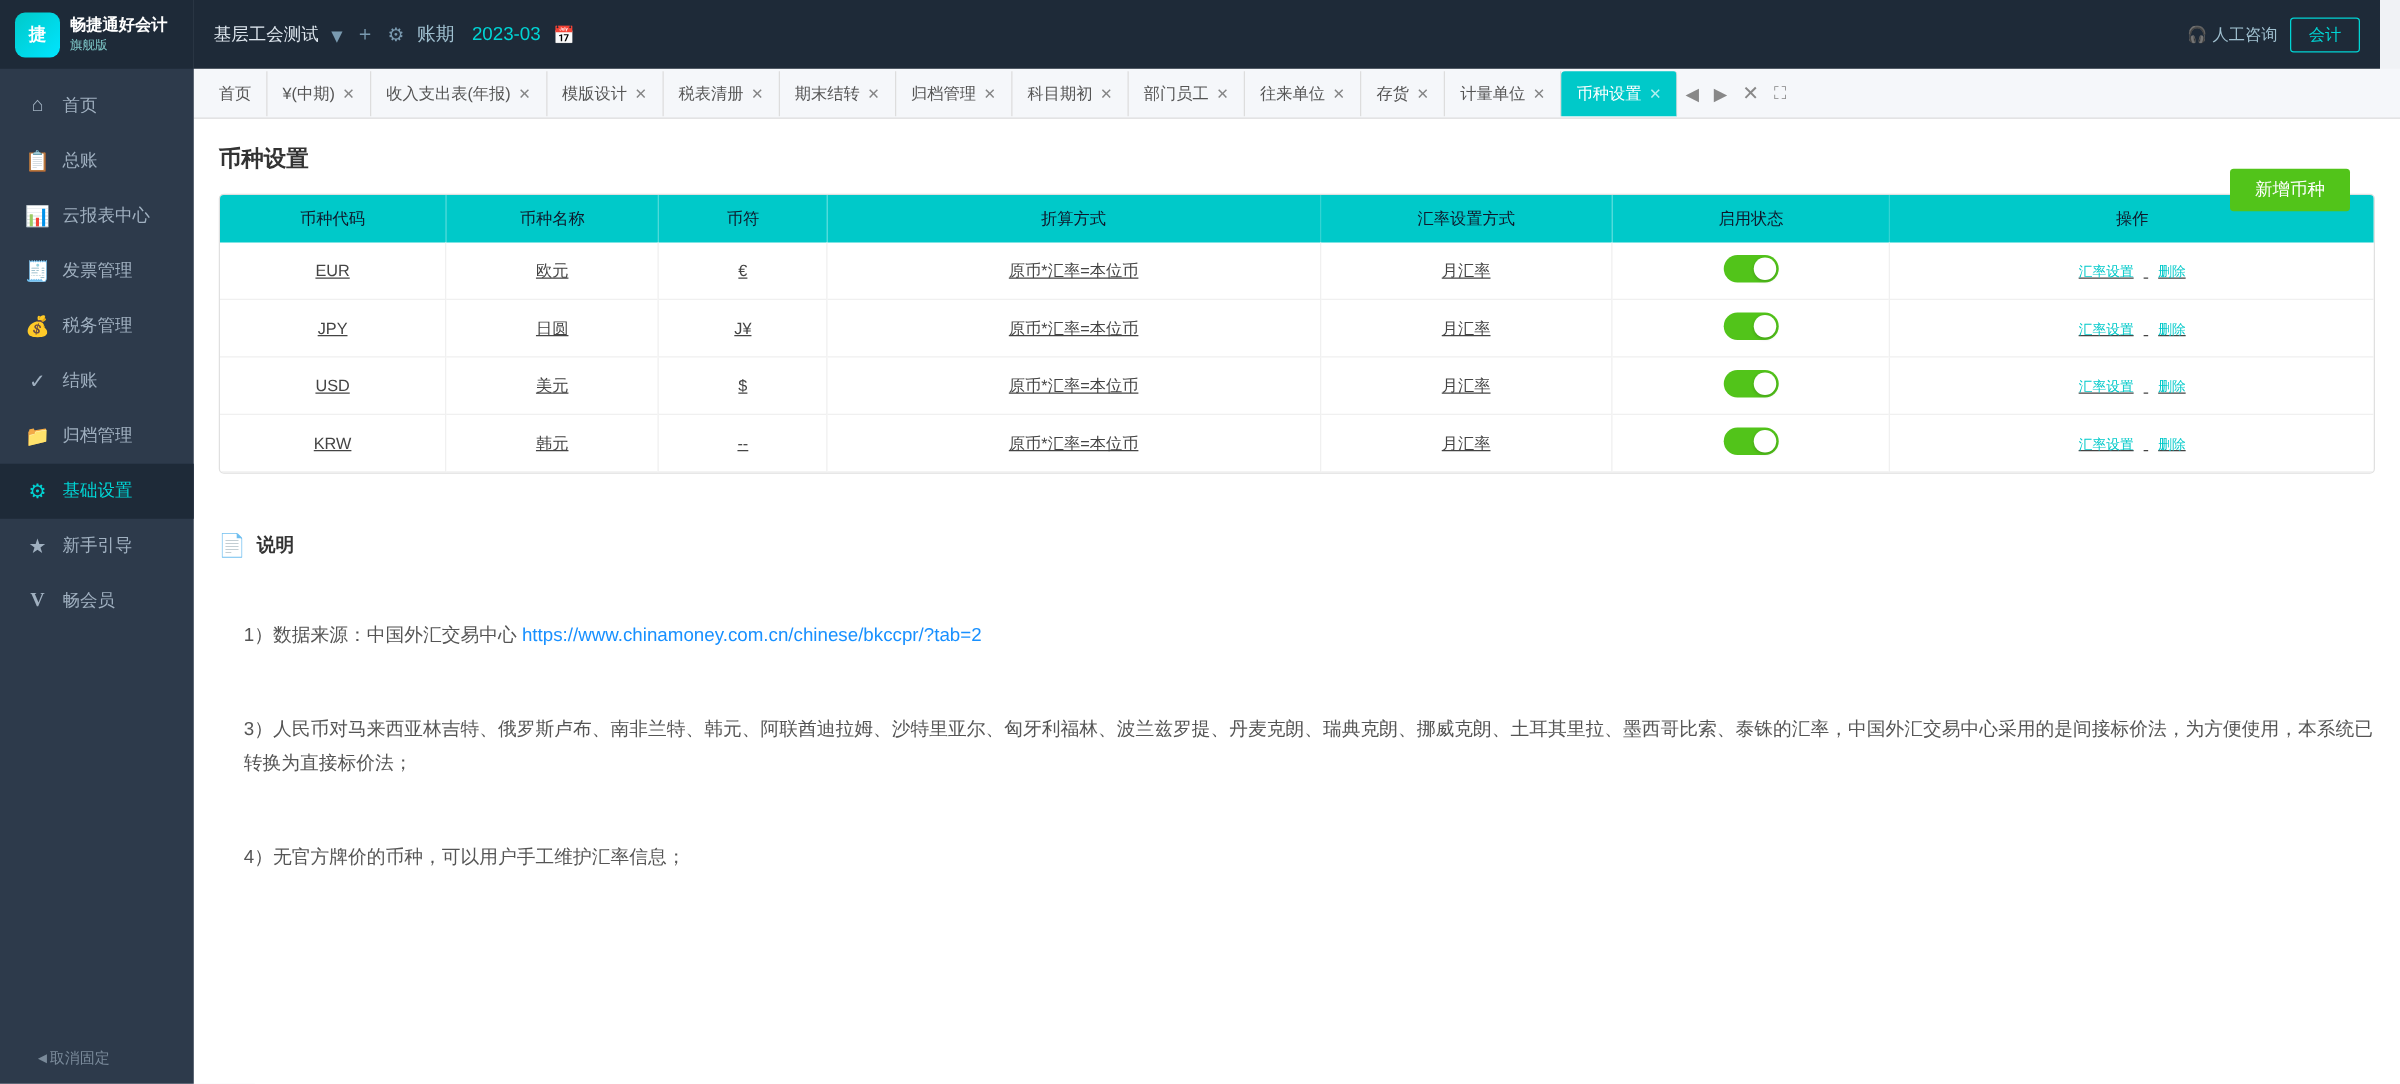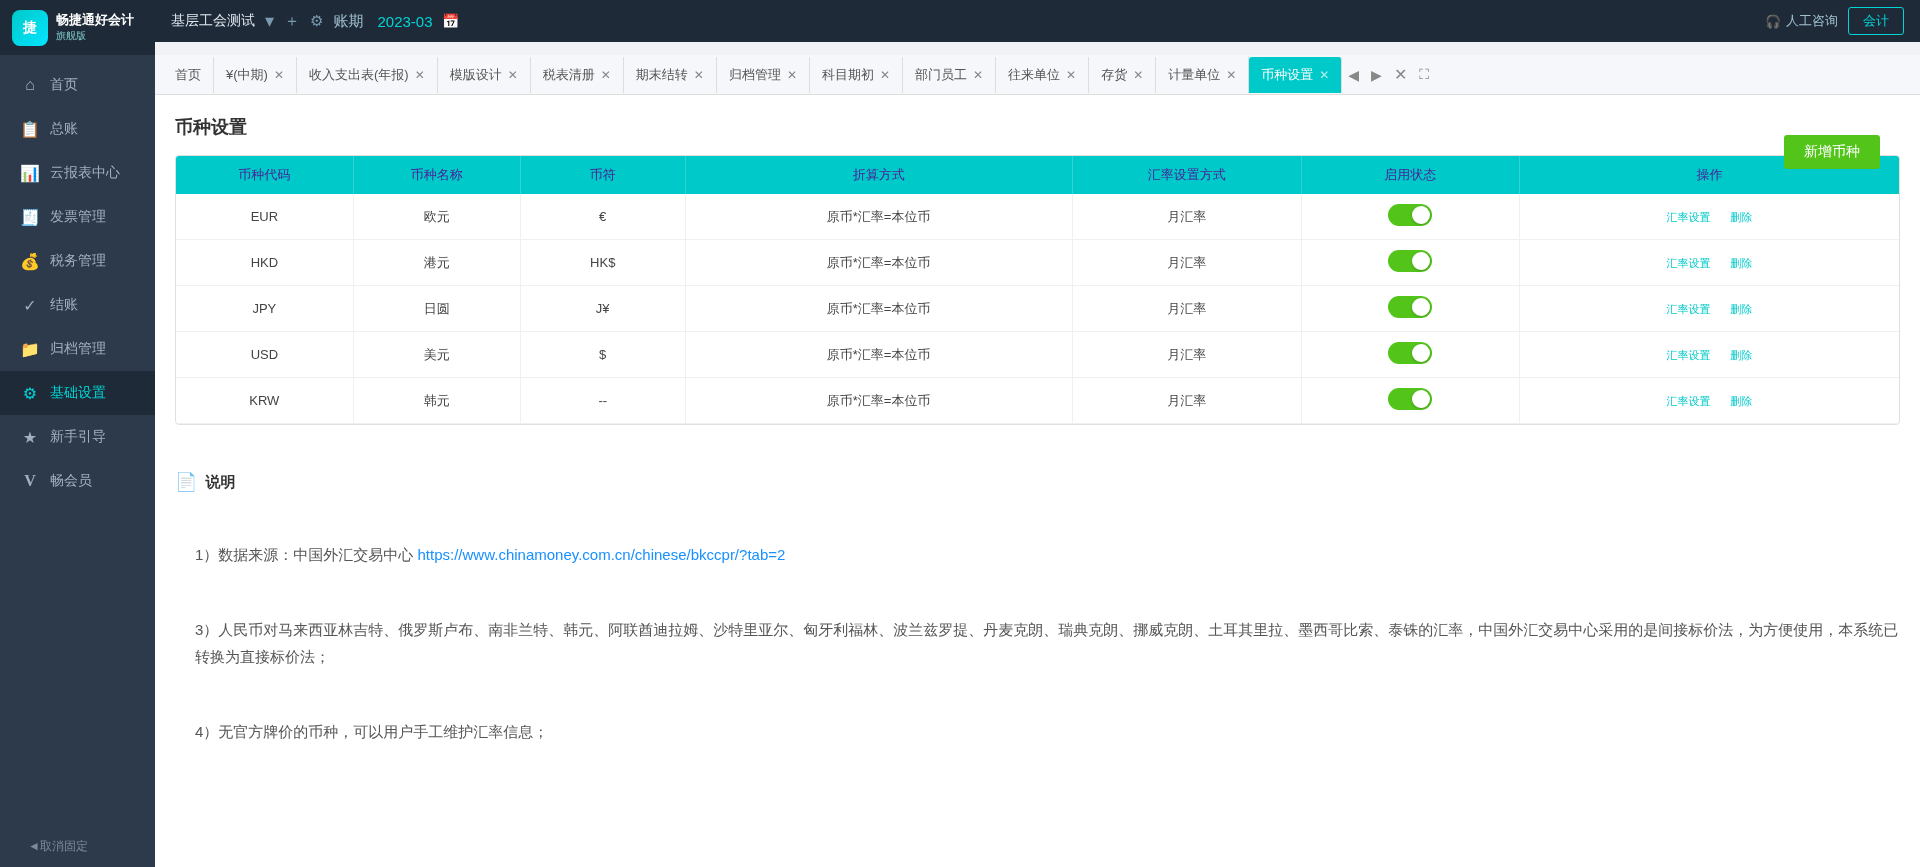--- a/index.html
+++ b/index.html
@@ -12,21 +12,21 @@
     .logo-text { color: white; font-size: 13px; font-weight: bold; line-height: 1.3; }
     .logo-sub { color: #7ec8c8; font-size: 10px; }
     .sidebar-nav { flex: 1; padding-top: 8px; }
     .nav-item { display: flex; align-items: center; padding: 12px 20px; cursor: pointer; color: #a0b0c0; transition: background 0.2s; }
     .nav-item.active { background: #1e2a38; color: #00d4d4; }
     .nav-item .nav-icon { width: 20px; height: 20px; margin-right: 10px; display: flex; align-items: center; justify-content: center; font-size: 16px; }
     .nav-item .nav-label { font-size: 14px; }
     .sidebar-footer { padding: 12px 28px; cursor: pointer; color: #7a8a9a; font-size: 12px; display: flex; align-items: center; gap: 6px; }
 
     
-    .header { position: fixed; left: 155px; top: 0; right: 0; height: 42px; background: #1e2a38; display: flex; align-items: center; justify-content: space-between; padding: 0 16px; z-index: 99; }
+    .header { position: fixed; left: 155px; top: 0; right: 16px; height: 55px; background: #1e2a38; display: flex; align-items: center; justify-content: space-between; padding: 0 16px; z-index: 99; }
     .header-left { display: flex; align-items: center; gap: 10px; }
     .company-name { color: #e0e8f0; font-size: 14px; }
     .header-icons { display: flex; align-items: center; gap: 8px; color: #7a9ab0; font-size: 18px; cursor: pointer; }
     .period-label { color: #a0c0d0; font-size: 15px; }
     .header-right { display: flex; align-items: center; gap: 10px; }
     .support-btn { display: flex; align-items: center; gap: 4px; color: #a0c0d0; font-size: 13px; cursor: pointer; }
     .account-btn { background: transparent; border: 1px solid #00d4d4; color: #00d4d4; padding: 4px 14px; border-radius: 3px; cursor: pointer; font-size: 13px; }
 
     
     .tabbar { position: fixed; left: 155px; top: 55px; right: 0; height: 40px; background: #f5f7fa; border-bottom: 1px solid #ddd; display: flex; align-items: center; padding: 0 8px; overflow: hidden; z-index: 98; }
@@ -41,24 +41,24 @@
     .main { position: fixed; left: 155px; top: 95px; right: 0; bottom: 0; background: white; overflow-y: auto; padding: 20px; }
 
     
     .page-title { font-size: 18px; font-weight: bold; color: #333; margin-bottom: 16px; }
     .new-btn { position: absolute; right: 20px; top: 20px; background: #52c41a; color: white; border: none; padding: 8px 20px; border-radius: 3px; cursor: pointer; font-size: 14px; }
 
     
     .table-container { border: 1px solid #e0e0e0; border-radius: 4px; overflow: hidden; margin-bottom: 30px; }
     .data-table { width: 100%; border-collapse: collapse; }
     .data-table thead tr { background: #00c9c9; }
-    .data-table thead th { color: #4c1d95; padding: 10px 1px; text-align: center; font-size: 13px; font-weight: 500; border-right: 1px solid rgba(255,255,255,0.2); }
+    .data-table thead th { color: #0f172a; padding: 10px 1px; text-align: center; font-size: 13px; font-weight: 500; border-right: 1px solid rgba(255,255,255,0.2); }
     .data-table thead th:last-child { border-right: none; }
     .data-table tbody tr { border-bottom: 1px solid #f0f0f0; }
-    .data-table tbody td { padding: 10px 16px; text-align: center; font-size: 13px; color: #444; border-right: 1px solid #f0f0f0; }
+    .data-table tbody td { padding: 10px 16px; text-align: center; font-size: 13px; color: #444; border-right: 1px solid #f0f0f0; text-decoration: underline; }
     .data-table tbody td:last-child { border-right: none; }
 
     
     .toggle { display: inline-flex; align-items: center; cursor: pointer; }
     .toggle-track { width: 44px; height: 22px; background: #52c41a; border-radius: 11px; position: relative; transition: background 0.2s; }
     .toggle-thumb { width: 18px; height: 18px; background: white; border-radius: 50%; position: absolute; top: 2px; right: 2px; box-shadow: 0 1px 3px rgba(0,0,0,0.2); }
 
     
     .action-link { color: #00c9c9; cursor: pointer; text-decoration: none; margin: 0 8px; font-size: 11px; }
 
@@ -239,38 +239,20 @@
           <div class="toggle-thumb"></div>
         </div>
       </div>
     </td>
     <td>
       <a class="action-link">汇率设置</a>
       <a class="action-link">删除</a>
     </td>
   </tr>
           <tr>
-    <td>HKD</td>
-    <td>港元</td>
-    <td>HK$</td>
-    <td>原币*汇率=本位币</td>
-    <td>月汇率</td>
-    <td>
-      <div class="toggle">
-        <div class="toggle-track">
-          <div class="toggle-thumb"></div>
-        </div>
-      </div>
-    </td>
-    <td>
-      <a class="action-link">汇率设置</a>
-      <a class="action-link">删除</a>
-    </td>
-  </tr>
-          <tr>
     <td>JPY</td>
     <td>日圆</td>
     <td>J¥</td>
     <td>原币*汇率=本位币</td>
     <td>月汇率</td>
     <td>
       <div class="toggle">
         <div class="toggle-track">
           <div class="toggle-thumb"></div>
         </div>

